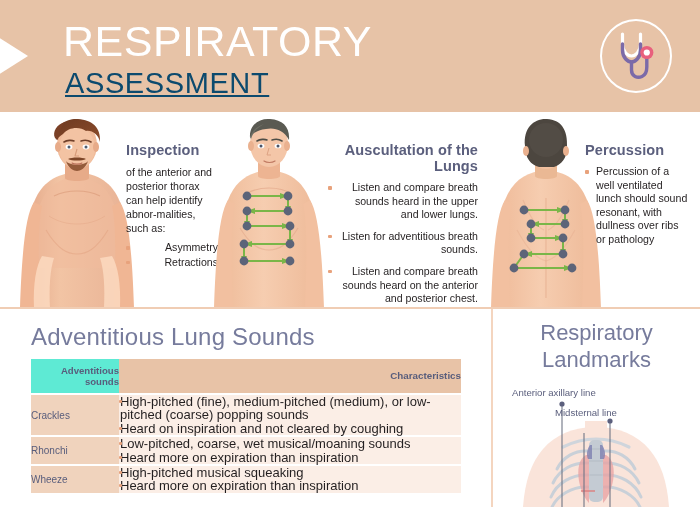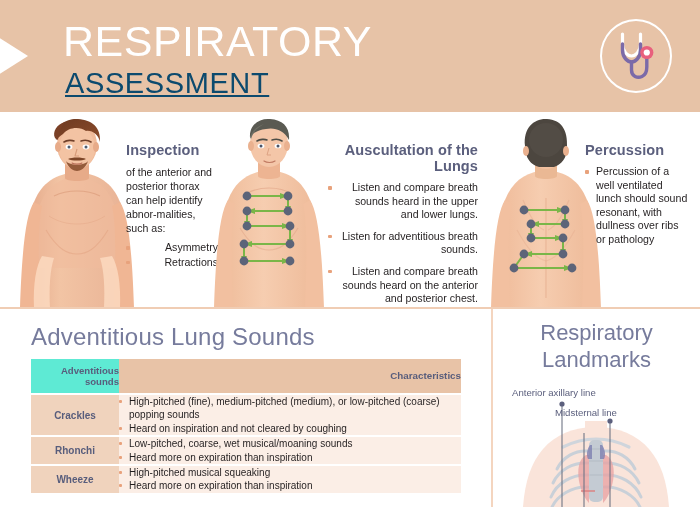--- a/index.html
+++ b/index.html
@@ -101,30 +101,30 @@
     background:#5eead4;color:#585d7c;font-size:9.6px;font-weight:700;
     text-align:right;padding:7px 7px 7px 4px;line-height:11.5px;
     height:34px;box-sizing:border-box;
   }
   .th-right{
     background:#e8c3a7;color:#585d7c;font-size:9.8px;font-weight:700;
     text-align:right;padding:7px 8px;line-height:11.5px;
     height:34px;box-sizing:border-box;
   }
   .td-left{
-    background:#f0d3bd;color:#585d7c;font-size:10px;font-weight:700;
-    text-align:center;padding:6px 7px 6px 4px;
+    background:#f0d3bd;color:#585d7c;font-size:10px;font-weight:400;
+    text-align:left;padding:6px 7px 6px 4px;
   }
   .td-right{
     background:#fbeee6;padding:5px 8px 5px 9px;
   }
   .td-right ul{margin:0;padding:0;list-style:none;}
   .td-right li{
-    position:relative;padding-left:10px;
-    font-size:10px;line-height:13.4px;color:#231f20;
+    position:relative;padding-left:1px;
+    font-size:13px;line-height:13.4px;color:#231f20;
   }
   .td-right li:before{
     content:"";position:absolute;left:0;top:5px;
     width:3px;height:3px;background:#e8a27c;border-radius:1px;
   }
 
   
   .bottom-right{position:absolute;left:493px;top:309px;width:207px;height:198px;background:#fff;overflow:hidden;}
   .lm-title{
     position:absolute;left:0;top:10px;width:207px;text-align:center;

